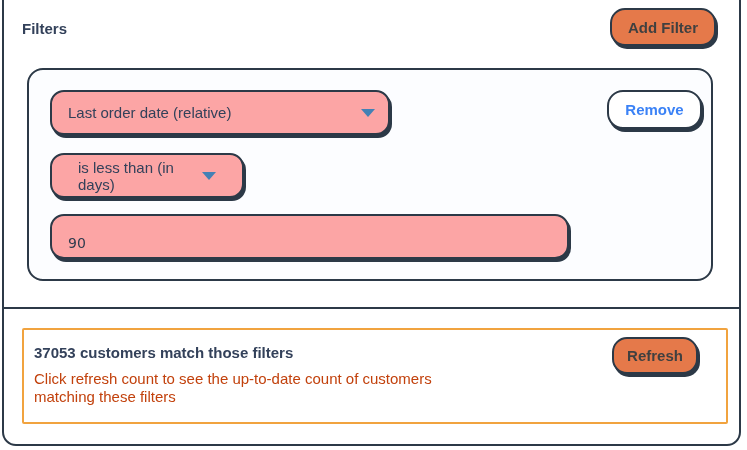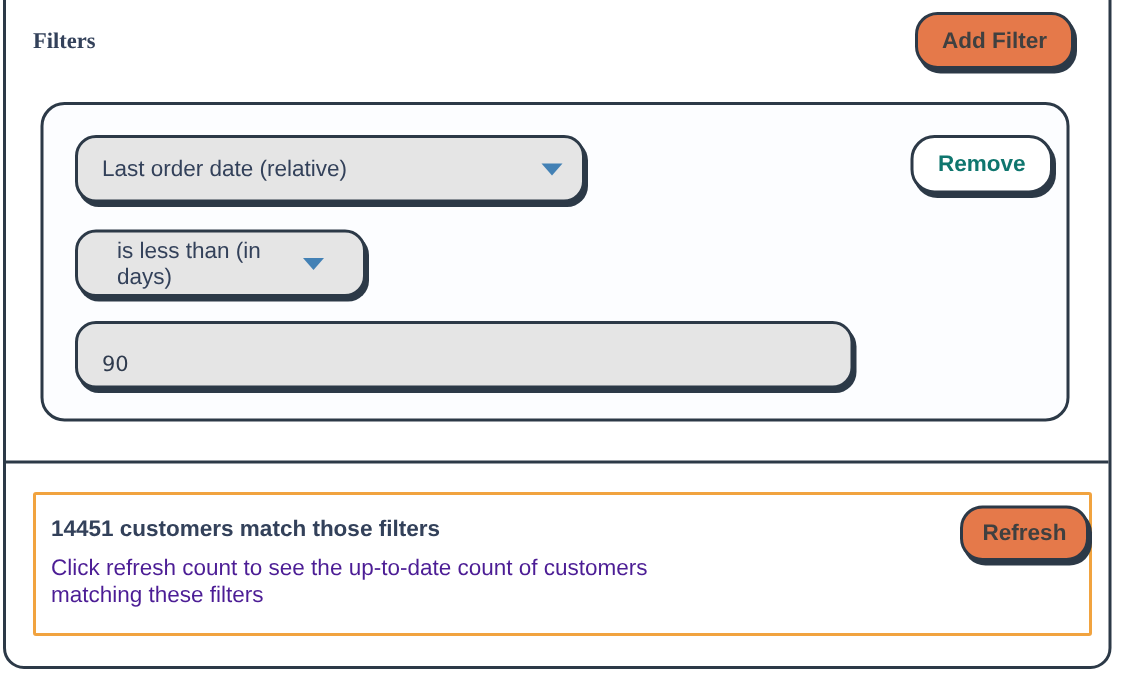--- a/index.html
+++ b/index.html
@@ -4,35 +4,35 @@
 <style>
   * { margin:0; padding:0; box-sizing:border-box; }
   html,body { width:747px; height:450px; background:#ffffff; overflow:hidden;
     font-family:"Liberation Sans", sans-serif; color:#36435c; }
   .abs { position:absolute; }
 
   
   #frame { position:absolute; left:2px; top:-20px; width:739px; height:466px;
     border:2px solid #2c3947; border-radius:0 0 14px 14px; background:#ffffff; }
 
-  #filters-label { left:22px; top:20px; font-size:15px; font-weight:bold; color:#33415a;font-family:Liberation Serif, serif; }
+  #filters-label { left:22px; top:20px; font-size:15px; font-weight:bold; color:#33415a; }
 
   .btn { display:flex; align-items:center; justify-content:center;
     border:2px solid #2c3947; border-radius:15px; font-size:15px; font-weight:bold;
-    box-shadow:2px 3px 0 0 #2c3947; cursor:pointer; background:#ffffff; color:#0f766e; }
+    box-shadow:2px 3px 0 0 #2c3947; cursor:pointer; background:#ffffff; color:#3b82f6; }
   .btn-orange { background:#e5794a; color:#404040; }
 
   #add-filter-btn { left:610px; top:8px; width:106px; height:38px; }
-  #refresh-btn   { right:0; top:7px;  width:86px;  height:37px;text-align:right; }
+  #refresh-btn   { right:28px; top:7px;  width:86px;  height:37px;text-align:right; }
   #remove-btn    { left:578px; top:20px; width:95px;  height:39px; border-radius:16px; }
 
   #filter-card { left:27px; top:68px; width:686px; height:213px;
     border:2px solid #2c3947; border-radius:16px; background:#fcfdff; }
 
-  .field { position:absolute; background:#e5e5e5; border:2px solid #2c3947;
+  .field { position:absolute; background:#fca5a5; border:2px solid #2c3947;
     border-radius:14px; box-shadow:2px 3px 0 0 #2c3947; display:flex;
     align-items:center; font-size:15px; color:#33415a; }
   #dropdown-field    { left:21px; top:20px;  width:340px; height:45px; padding:0 16px; }
   #dropdown-operator { left:21px; top:83px;  width:194px; height:45px; padding:0 26px; }
   #value-input-wrap  { left:21px; top:144px; width:519px; height:45px; padding:0 2px; }
   #value-input { width:100%; height:100%; border:none; outline:none; background:transparent;
     font-family:"DejaVu Sans", sans-serif; font-size:14px; color:#2f3b4e; padding:0 14px;
     border-radius:14px;margin-top:12px; }
 
   .caret { width:0; height:0; border-left:7px solid transparent;
@@ -40,21 +40,21 @@
   .caret-right { position:absolute; right:13px; top:50%; transform:translateY(-50%); }
   .caret-inline { margin-left:12px; }
 
   #divider { left:4px; top:307px; width:735px; height:2px; background:#2c3947; }
 
   #count-panel { left:22px; top:328px; width:706px; height:96px;
     border:2px solid #f1a33f; background:#ffffff; border-radius:2px; }
   #count-heading { position:absolute; left:10px; top:14px; font-size:15px;
     font-weight:bold; color:#33415a; }
   #count-description { position:absolute; left:10px; top:40px; width:450px;
-    font-size:15px; line-height:18px; color:#4c1d95; }
+    font-size:15px; line-height:18px; color:#c2410c; }
 </style>
 </head>
 <body>
 
 <div id="frame"></div>
 
 <div id="filters-label" class="abs">Filters</div>
 
 <button id="add-filter-btn" class="abs btn btn-orange">Add Filter</button>
 
@@ -74,16 +74,16 @@
 
   <div id="value-input-wrap" class="field">
     <input id="value-input" type="text" value="90" style="">
   </div>
 
 </div>
 
 <div id="divider" class="abs"></div>
 
 <div id="count-panel" class="abs">
-  <div id="count-heading">14451 customers match those filters</div>
+  <div id="count-heading">37053 customers match those filters</div>
   <div id="count-description">Click refresh count to see the up-to-date count of customers matching these filters</div>
   <button id="refresh-btn" class="abs btn btn-orange">Refresh</button>
 </div>
 
 </body></html>

